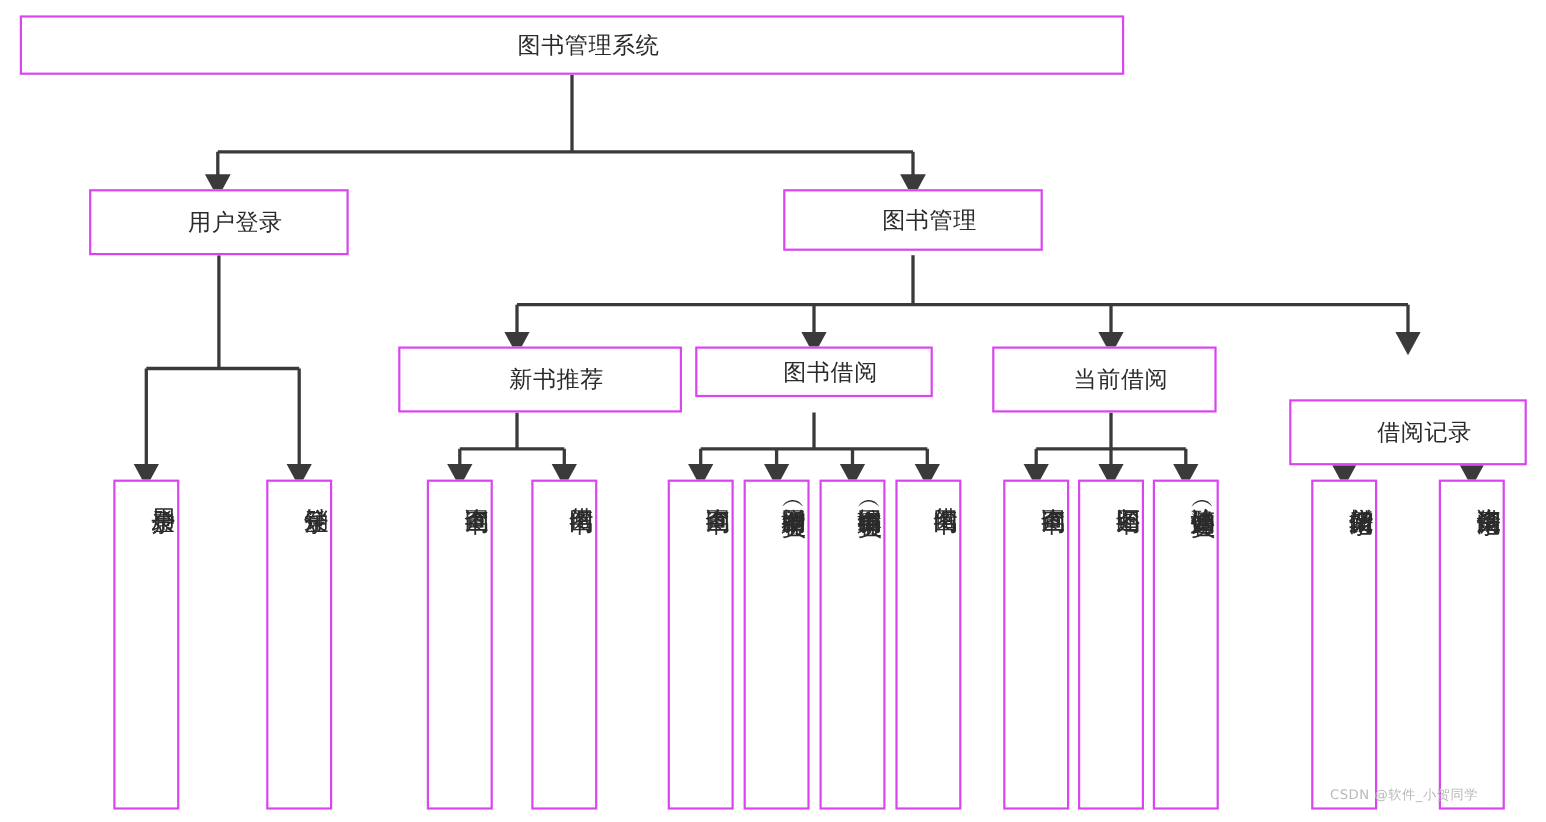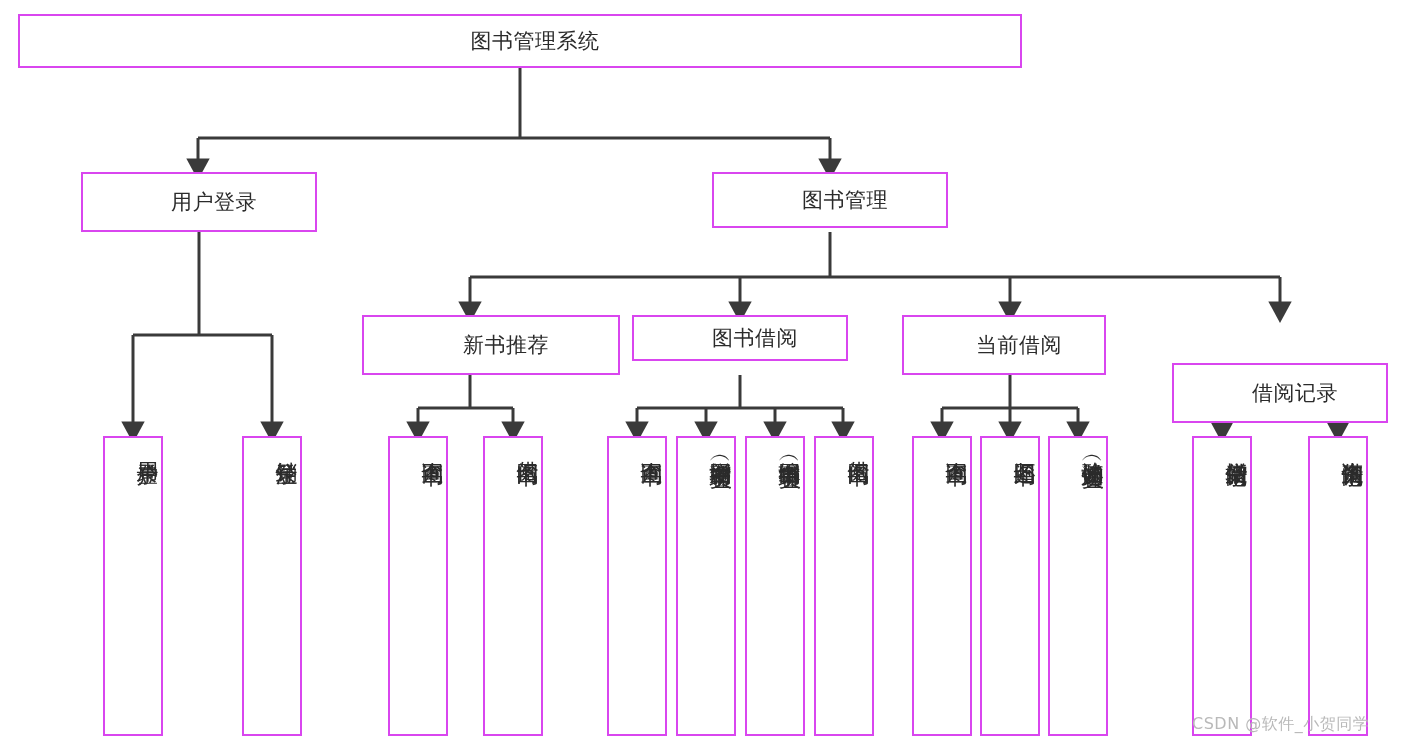--- a/index.html
+++ b/index.html
@@ -62,24 +62,25 @@
     writing-mode: vertical-rl;
     text-orientation: upright;
     font-size: 22px;
     line-height: 1.05;
     letter-spacing: 1px;
     white-space: nowrap;
   }
   .watermark {
     position: absolute;
     color: #b9b9b9;
-    font-size: 16px;
+    font-size: 12px;
     letter-spacing: 0.5px;
     white-space: nowrap;
     user-select: none;
+    margin-left: 17px;
   }
 </style>
 </head>
 <body>
 
 <div id="diagram-root">
 
   <svg id="edges-layer" viewBox="0 0 1405 747" width="1405" height="747" xmlns="http://www.w3.org/2000/svg">
     <defs>
       <marker id="arrowhead" markerWidth="9" markerHeight="9" refX="3.2" refY="4.5" orient="auto" markerUnits="strokeWidth">

